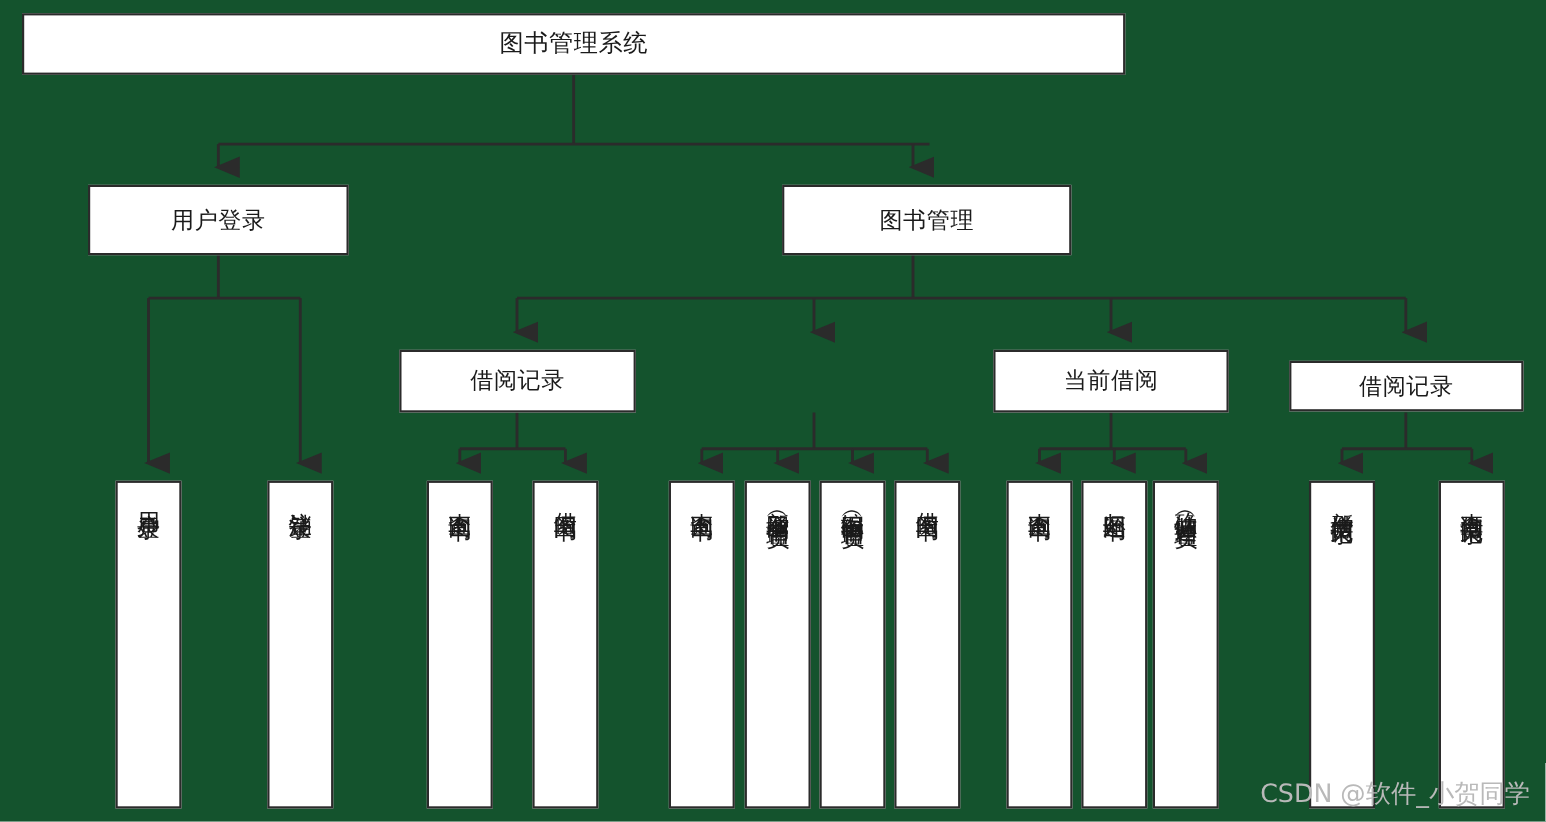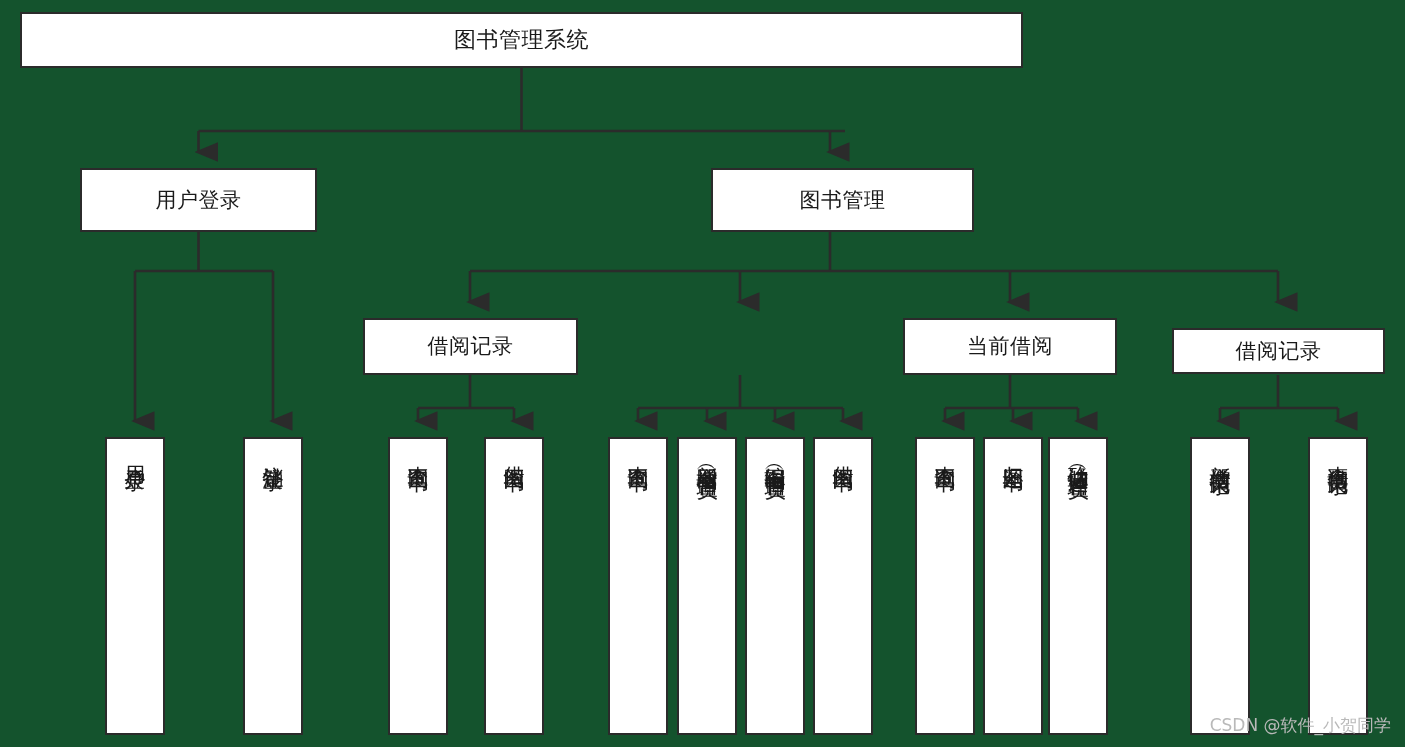--- a/index.html
+++ b/index.html
@@ -55,21 +55,21 @@
     writing-mode: vertical-rl;
     text-orientation: upright;
     font-size: 21px;
     letter-spacing: 2px;
     line-height: 1.05;
   }
   .watermark {
     position: absolute;
     right: 14px;
     bottom: 10px;
-    font-size: 17px;
+    font-size: 23px;
     color: #b9b9b9;
     white-space: nowrap;
     font-family: "DejaVu Sans", "Liberation Sans", sans-serif;
   }
 </style>
 </head>
 <body>
 
 <div id="canvas">
 

